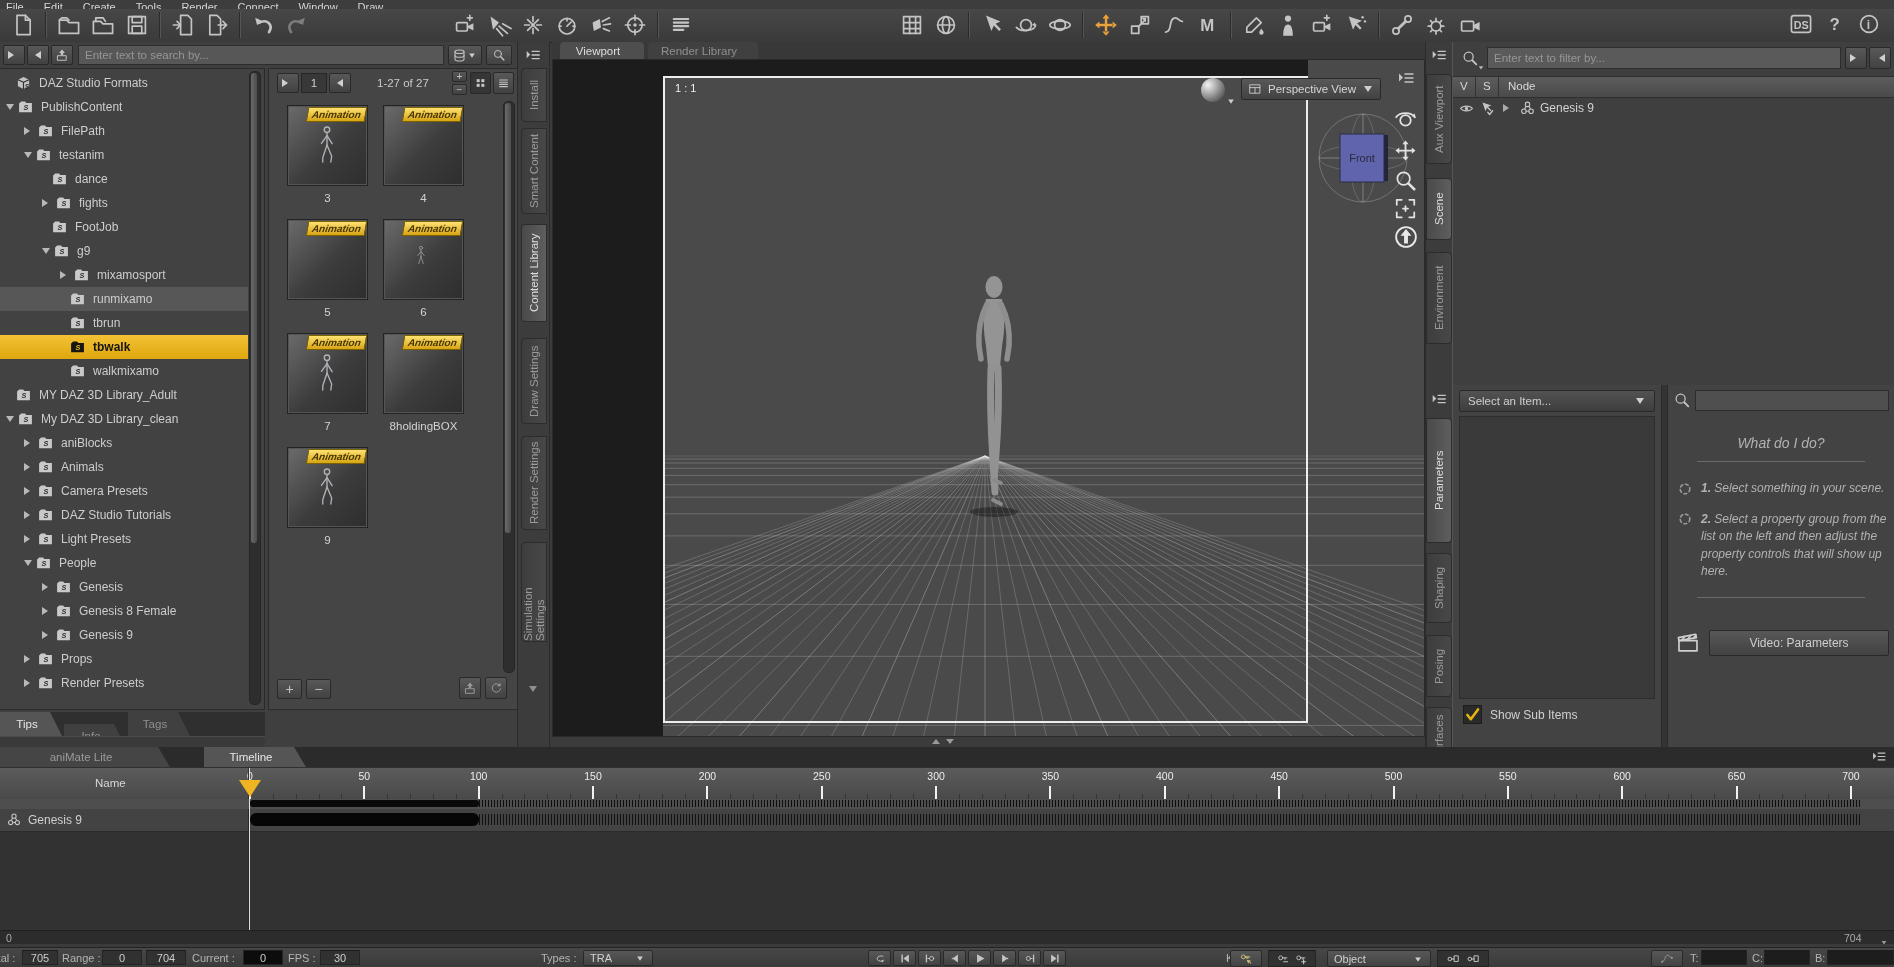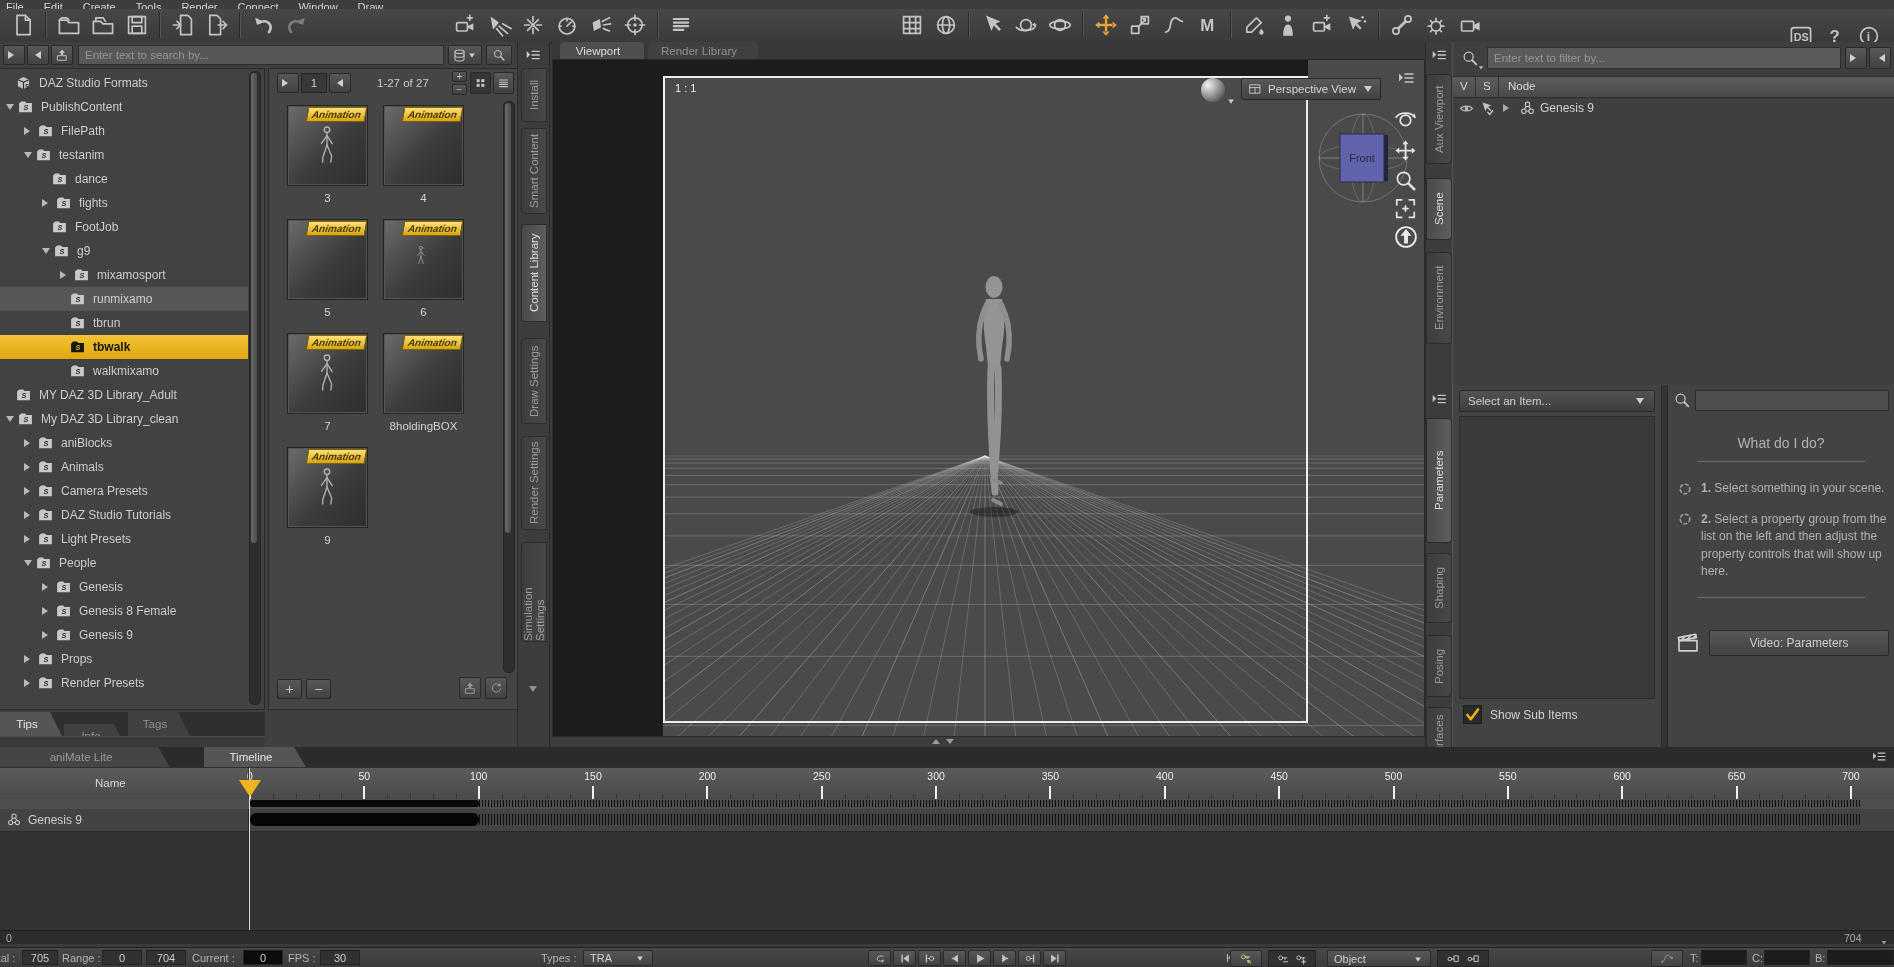--- a/index.html
+++ b/index.html
@@ -68,21 +68,21 @@
   #timeline{left:0;top:747px;width:100%;height:188px;background:#2d2d2d;}
   .tick{position:absolute;}
   .ruler-num{position:absolute;top:2px;transform:translateX(-50%);font-size:10.5px;color:#ececec;}
   
   #statusbar{left:0;top:947px;width:100%;height:20px;background:linear-gradient(#474747,#3a3a3a);
        border-top:1px solid #232323;overflow:hidden;}
   .sb-lbl{position:absolute;top:4px;font-size:11px;color:#b4b4b4;white-space:nowrap;}
   .sb-field{position:absolute;top:2px;height:15px;font-size:11px;}
   .pb-btn{position:absolute;top:2px;width:23px;height:16px;color:#dcdcdc;}
   .pb-btn .ig,{width:100%;height:100%;}
-  .help-text{color:#b2b2b2;}
+  .help-text{color:#b2b2b2;font-style:italic;}
   .hr{border-top:1px solid #8a8a8a;opacity:.55;}
 </style>
 </head>
 <body>
 
 <div id="app">
 
   <div id="menubar" class="abs"><span>File</span><span>Edit</span><span>Create</span><span>Tools</span><span>Render</span><span>Connect</span><span>Window</span><span>Draw</span></div>
 
   <div id="toolbar" class="abs">
@@ -285,21 +285,21 @@
             <path d="M10 4.5v2.5M10 15v2.5M3.5 11H6m8 0h2.5M5.4 6.4l1.8 1.8M12.8 13.8l1.8 1.8M14.6 6.4l-1.8 1.8M7.2 13.8l-1.8 1.8"></path>
           </svg>
         </div>
         <div class="tbi ig">
           <svg viewBox="0 0 20 20">
             <rect x="3" y="7" width="10" height="8" rx="1"></rect>
             <path class="f" d="M13 10l5-2.5v7L13 12z"></path>
           </svg>
         </div>
       </div>
-    <div id="tb-right" class="abs" style="right:8px;top:3px;display:flex;align-items:center;margin-top:12px;">
+    <div id="tb-right" class="abs" style="right:8px;top:3px;display:flex;align-items:center;">
         <div class="tbi ig">
           <svg viewBox="0 0 20 20">
             <rect x="2" y="3" width="16" height="14" rx="2"></rect>
             <text x="4" y="14" font-size="9" class="ft2">DS</text>
           </svg>
         </div>
         <div class="tbi ig">
           <svg viewBox="0 0 20 20">
             <text x="5.5" y="15" font-size="14" class="ft2">?</text>
           </svg>

